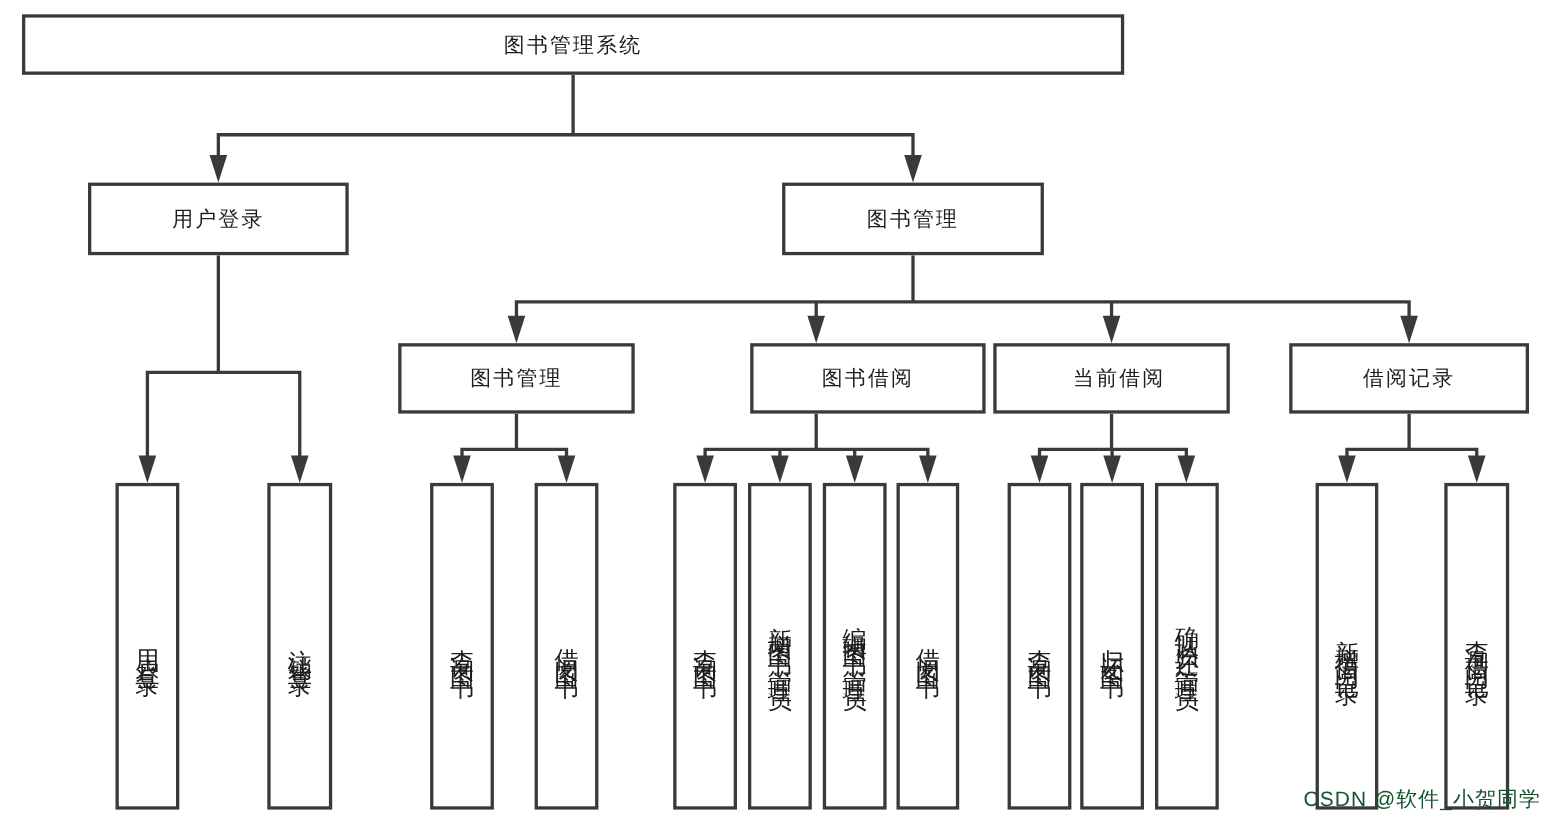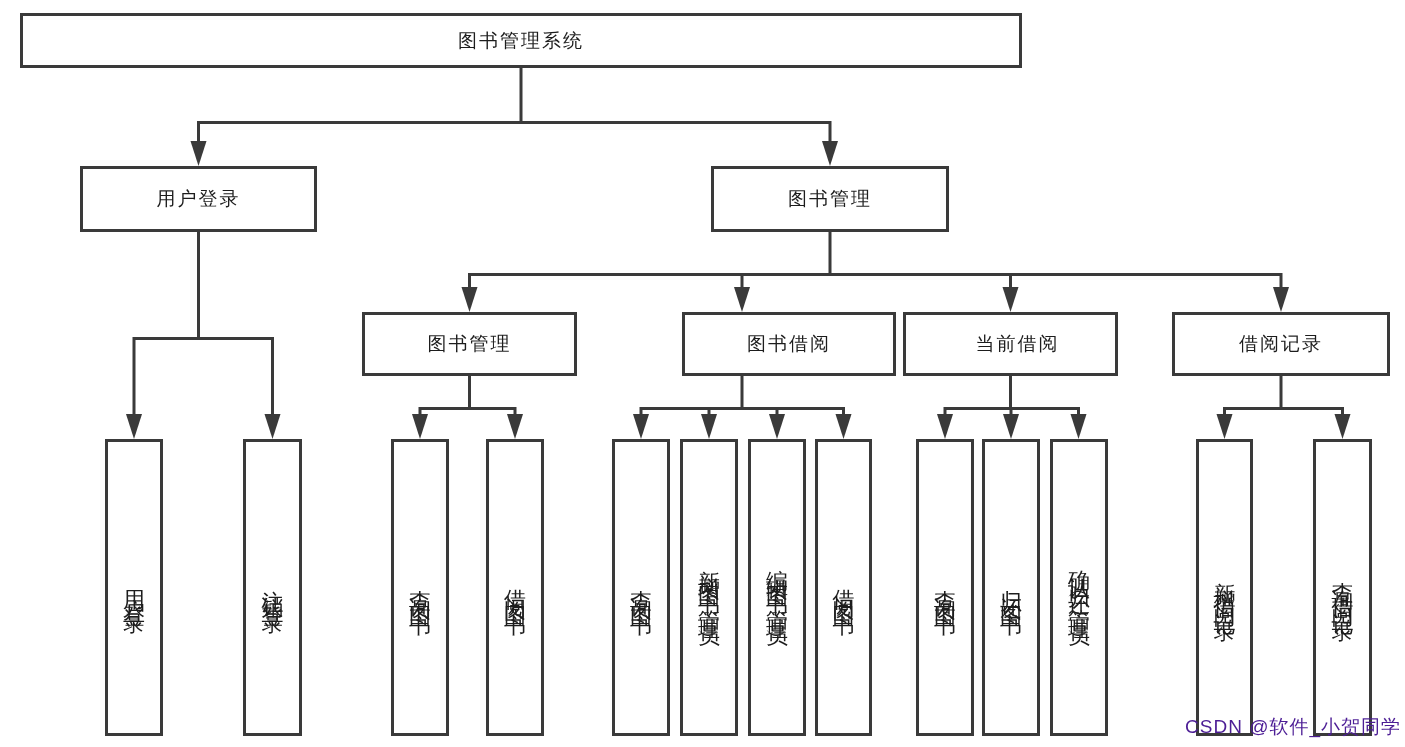--- a/index.html
+++ b/index.html
@@ -41,21 +41,21 @@
     font-size: 22px;
     letter-spacing: 8px;
     line-height: 1;
     padding: 4px 0;
   }
   .watermark {
     position: absolute;
     right: 4px;
     top: 714px;
     font-size: 19px;
-    color: #4c1d95;
+    color: #14532d;
     letter-spacing: 1px;
     white-space: nowrap;
   }
 </style>
 </head>
 <body>
 
 <div id="canvas">
 
   <svg id="wires" viewBox="0 0 1405 747" xmlns="http://www.w3.org/2000/svg">

